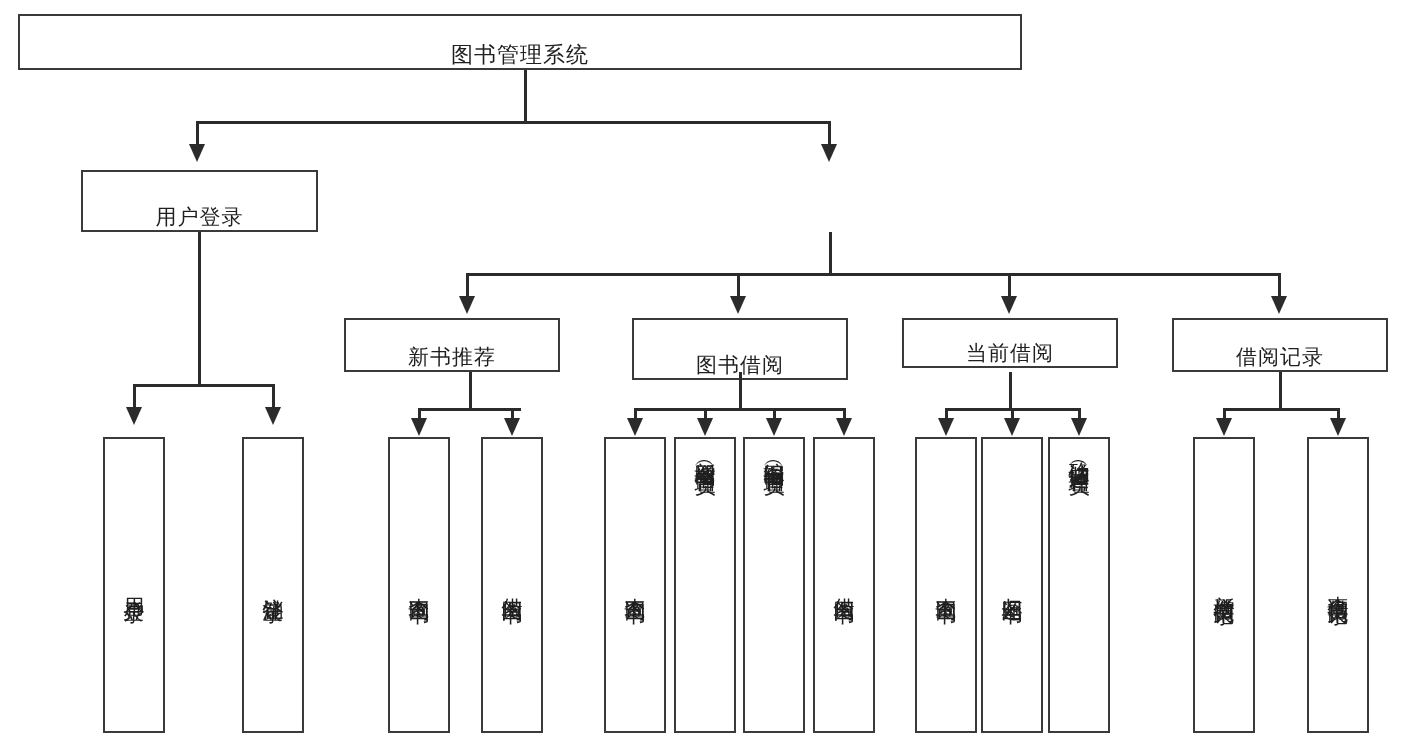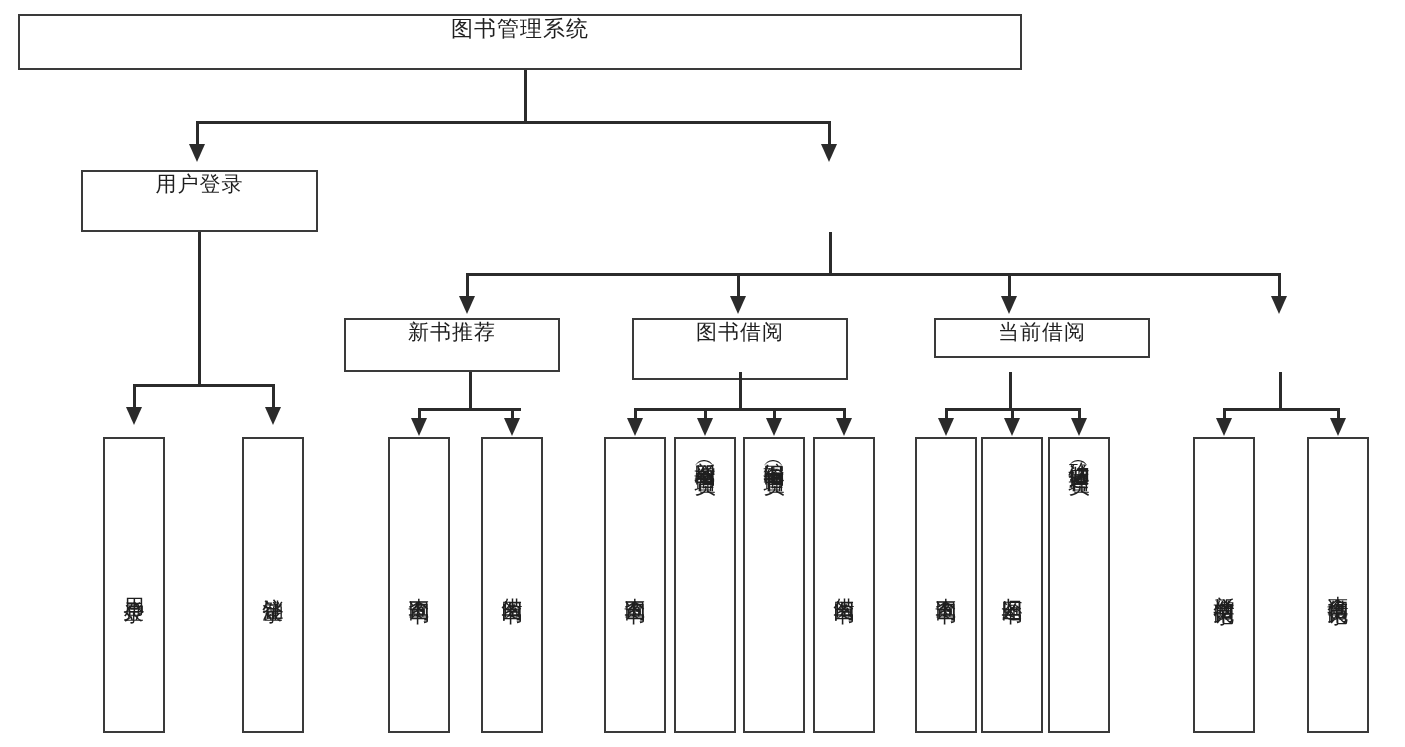--- a/index.html
+++ b/index.html
@@ -15,21 +15,21 @@
     background:#ffffff;
     overflow:hidden;
   }
   
   .node{
     position:absolute;
     box-sizing:border-box;
     background:#ffffff;
     border:2.5px solid #3a3a3a;
     display:flex;
-    align-items:flex-start;
+    align-items:flex-end;
     justify-content:center;
     text-align:center;
   }
   .node .label{
     font-size:21px;
     line-height:1.18;
     letter-spacing:1px;
     color:#1f1f1f;
     white-space:nowrap;
   }
@@ -117,22 +117,25 @@
   <div class="arrow" style="left:1001px;top:296px;"></div>
   <div class="vline" style="left:1278px;top:273px;height:25px;"></div>
   <div class="arrow" style="left:1271px;top:296px;"></div>
 
   <div class="node" style="left:344px;top:318px;width:216px;height:54px;">
     <span class="label">新书推荐</span>
   </div>
   <div class="node" style="left:632px;top:318px;width:216px;height:62px;">
     <span class="label">图书借阅</span>
   </div>
-  <div class="node" style="left:902px;top:318px;width:216px;height:40px;margin-left:32px;">
+  <div class="node" style="left:902px;top:318px;width:216px;height:50px;">
     <span class="label">当前借阅</span>
+  </div>
+  <div class="node" style="left:1172px;top:318px;width:216px;height:54px;">
+    <span class="label">借阅记录</span>
   </div>
 
   <div class="vline" style="left:469px;top:372px;height:37px;"></div>
   <div class="hline" style="left:418px;top:408px;width:103px;"></div>
   <div class="vline" style="left:418px;top:408px;height:12px;"></div>
   <div class="arrow" style="left:411px;top:418px;"></div>
   <div class="vline" style="left:511px;top:408px;height:12px;"></div>
   <div class="arrow" style="left:504px;top:418px;"></div>
 
   <div class="vline" style="left:739px;top:372px;height:37px;"></div>

